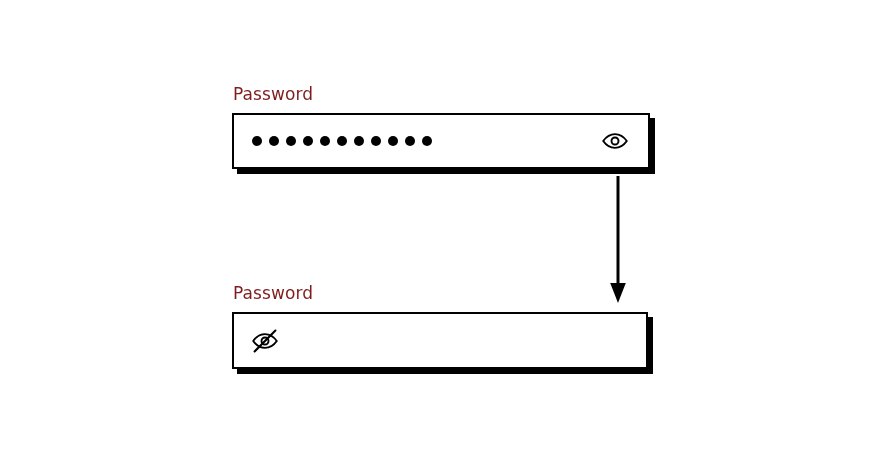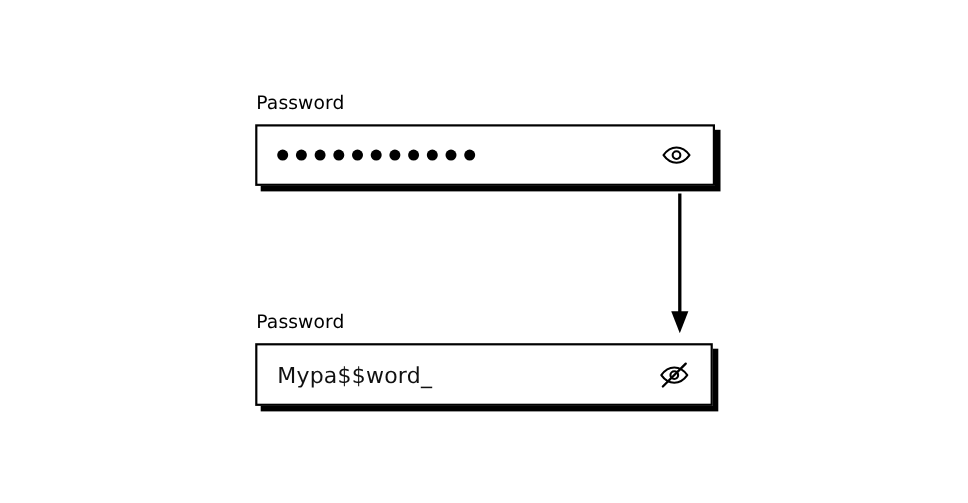--- a/index.html
+++ b/index.html
@@ -22,21 +22,21 @@
   
   .field-group {
     position: absolute;
   }
   #group-masked  { left: 232px; top: 84px;  }
   #group-visible { left: 232px; top: 283px; }
 
   .field-label {
     font-size: 17px;
     line-height: 20px;
-    color: #000000;
+    color: #7f1d1d;
     letter-spacing: 0.1px;
     margin: 0 0 9px 1px;
     white-space: nowrap;
     font-weight: 400;
   }
 
   .field-box {
     position: relative;
     box-sizing: border-box;
     background: #ffffff;
@@ -137,21 +137,20 @@
       <polygon points="20,131 12.2,111 27.8,111" fill="#000000"></polygon>
     </svg>
   </div>
 
   <div class="field-group" id="group-visible">
 
     <div class="field-label">Password</div>
 
     <div class="field-box" id="field-visible">
 
-      <span class="field-value">Mypa$$word_</span>
 
       <span class="toggle-icon">
         <svg width="30" height="30" viewBox="0 0 30 30" fill="none" stroke="#000000" stroke-width="1.9" stroke-linecap="round" stroke-linejoin="round">
           <path d="M3.2 15 C 6.6 10.2, 10.6 8.1, 15 8.1 C 19.4 8.1, 23.4 10.2, 26.8 15 C 23.4 19.8, 19.4 21.9, 15 21.9 C 10.6 21.9, 6.6 19.8, 3.2 15 Z"></path>
           <circle cx="15" cy="15" r="3.5"></circle>
           <line x1="4.6" y1="25.4" x2="25.4" y2="4.6" stroke-width="2.1"></line>
         </svg>
       </span>
     </div>
   </div>

